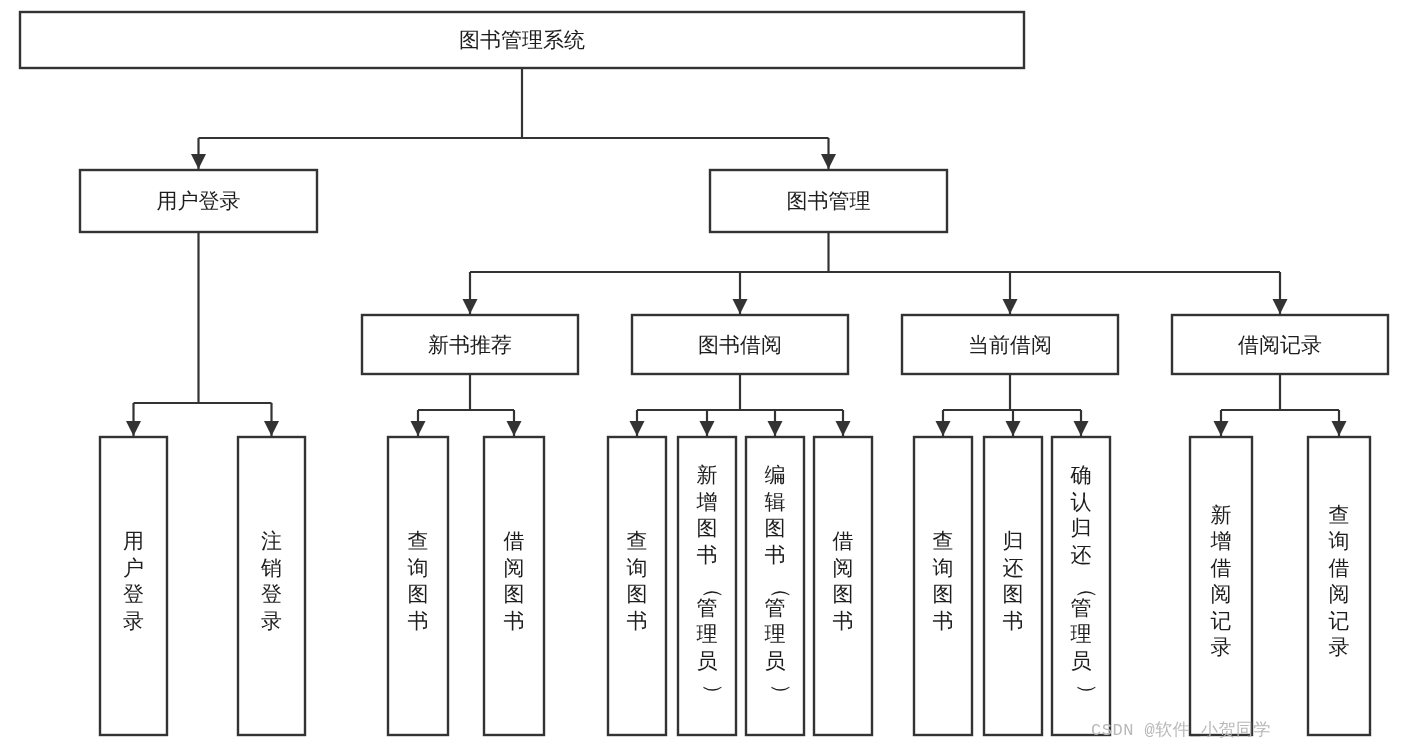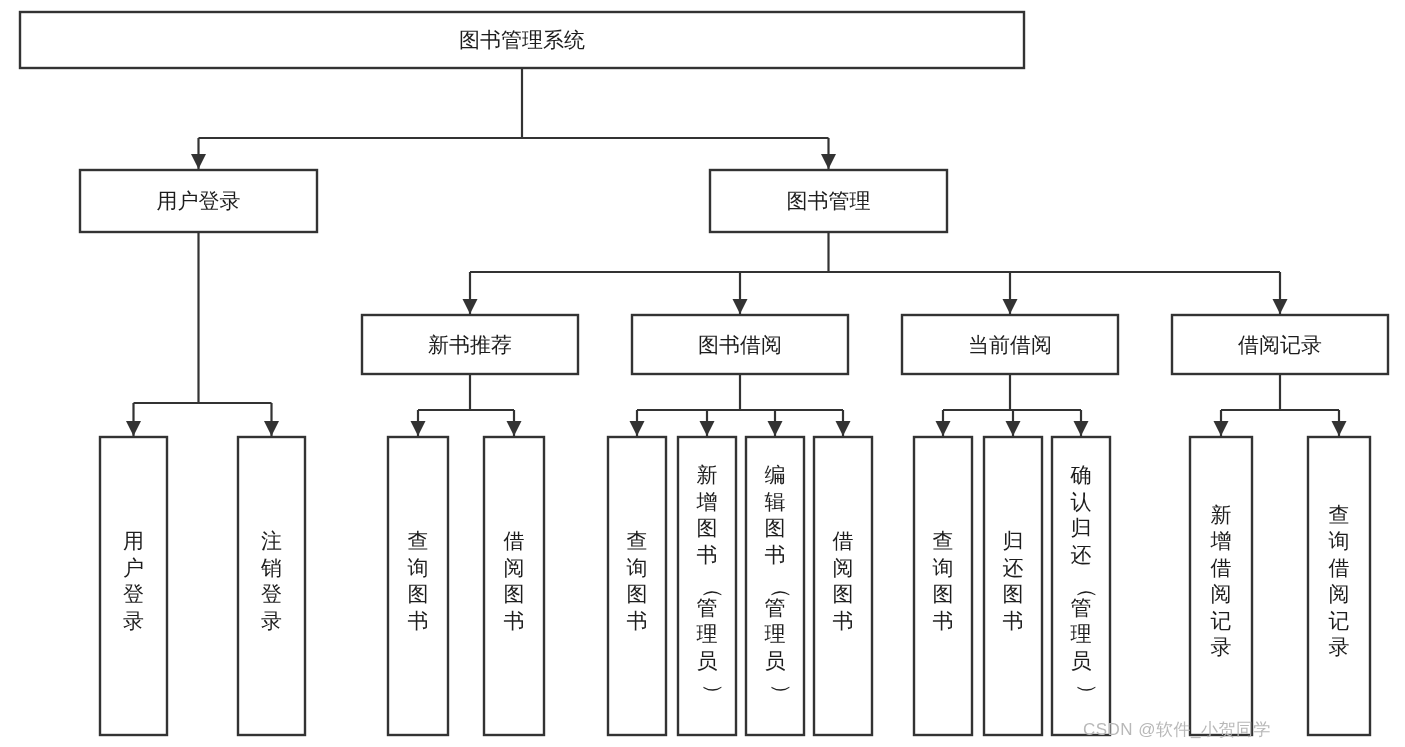--- a/index.html
+++ b/index.html
@@ -53,21 +53,21 @@
   .node-label-vertical {
     fill: #1d1d1d;
     font-family: "DejaVu Sans", "Liberation Sans", sans-serif;
     font-size: 21px;
     text-anchor: middle;
   }
   .watermark-text {
     position: absolute;
     right: 8px;
     bottom: 6px;
-    font-family: Liberation Sans, sans-serif;
+    font-family: Liberation Mono, monospace;
     font-size: 17px;
     color: #b8b8b8;
     white-space: nowrap;
     letter-spacing: 0.5px;
     user-select: none;
   }
 </style>
 </head>
 <body>
 

